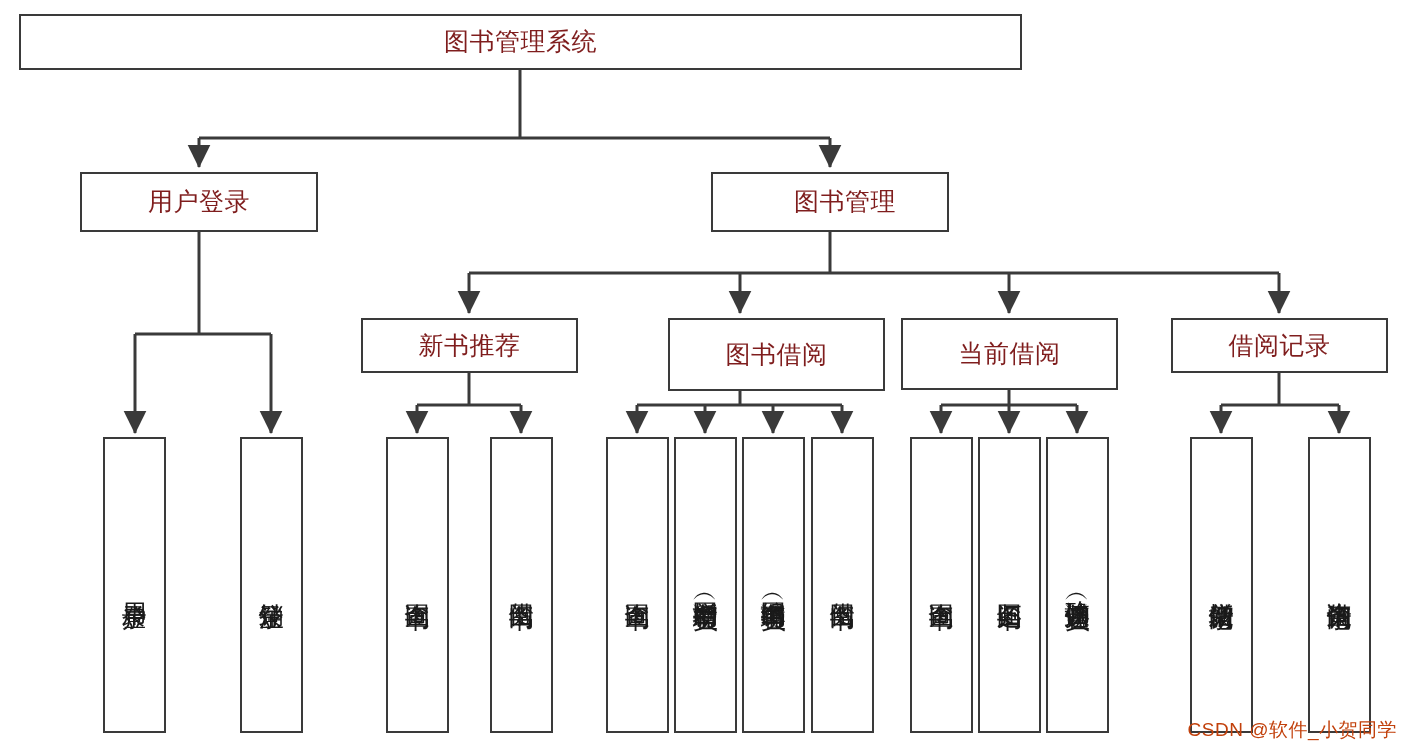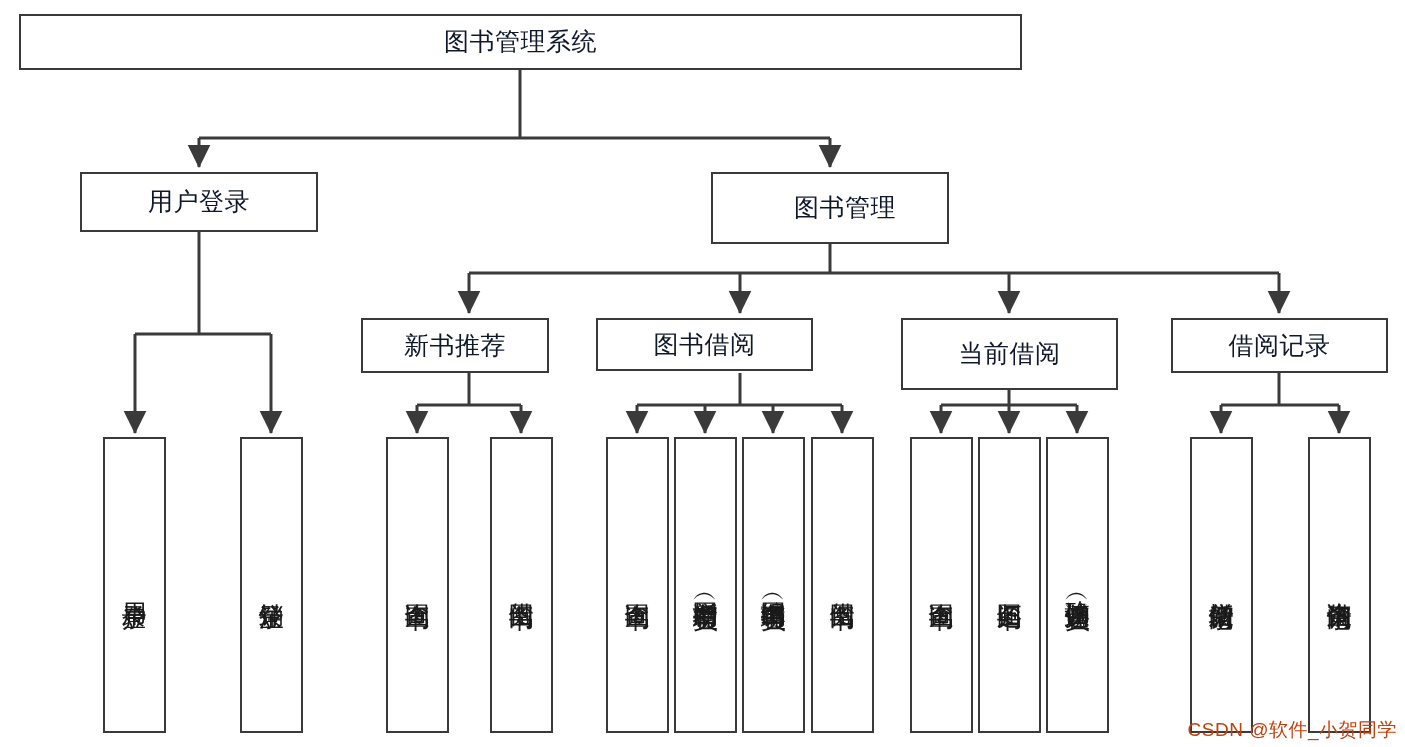--- a/index.html
+++ b/index.html
@@ -31,21 +31,21 @@
     background: #ffffff;
     border: 2px solid #3a3a3a;
     display: flex;
     align-items: center;
     justify-content: center;
     overflow: hidden;
   }
   .node-label-h {
     font-size: 25px;
     line-height: 1.1;
-    color: #0f172a;
+    color: #7f1d1d;
     white-space: nowrap;
     letter-spacing: 0.5px;
   }
   .node-label-v {
     font-size: 25px;
     line-height: 1.22;
     color: #1a1a1a;
     writing-mode: vertical-rl;
     text-orientation: upright;
     letter-spacing: 1px;
@@ -126,29 +126,29 @@
   </svg>
 
   <div class="node-box" style="left:19px; top:14px; width:1003px; height:56px;">
     <span class="node-label-h">图书管理系统</span>
   </div>
 
   <div class="node-box" style="left:80px; top:172px; width:238px; height:60px;">
     <span class="node-label-h">用户登录</span>
   </div>
 
-  <div class="node-box" style="left:711px; top:172px; width:238px; height:72px;padding-left:30px;">
+  <div class="node-box" style="left:711px; top:172px; width:238px; height:60px;padding-left:30px;">
     <span class="node-label-h">图书管理</span>
   </div>
 
-  <div class="node-box" style="left:361px; top:318px; width:188px; height:55px;">
+  <div class="node-box" style="left:361px; top:318px; width:217px; height:55px;">
     <span class="node-label-h">新书推荐</span>
   </div>
 
-  <div class="node-box" style="left:596px; top:318px; width:217px; height:53px;">
+  <div class="node-box" style="left:668px; top:318px; width:217px; height:73px;">
     <span class="node-label-h">图书借阅</span>
   </div>
 
   <div class="node-box" style="left:901px; top:318px; width:217px; height:72px;">
     <span class="node-label-h">当前借阅</span>
   </div>
 
   <div class="node-box" style="left:1171px; top:318px; width:217px; height:55px;">
     <span class="node-label-h">借阅记录</span>
   </div>

